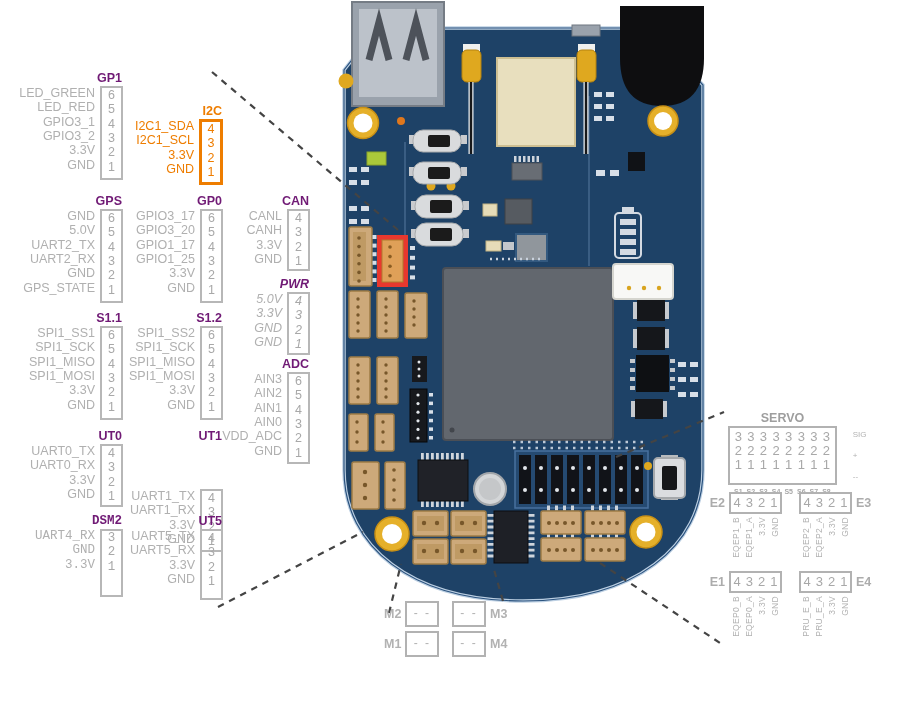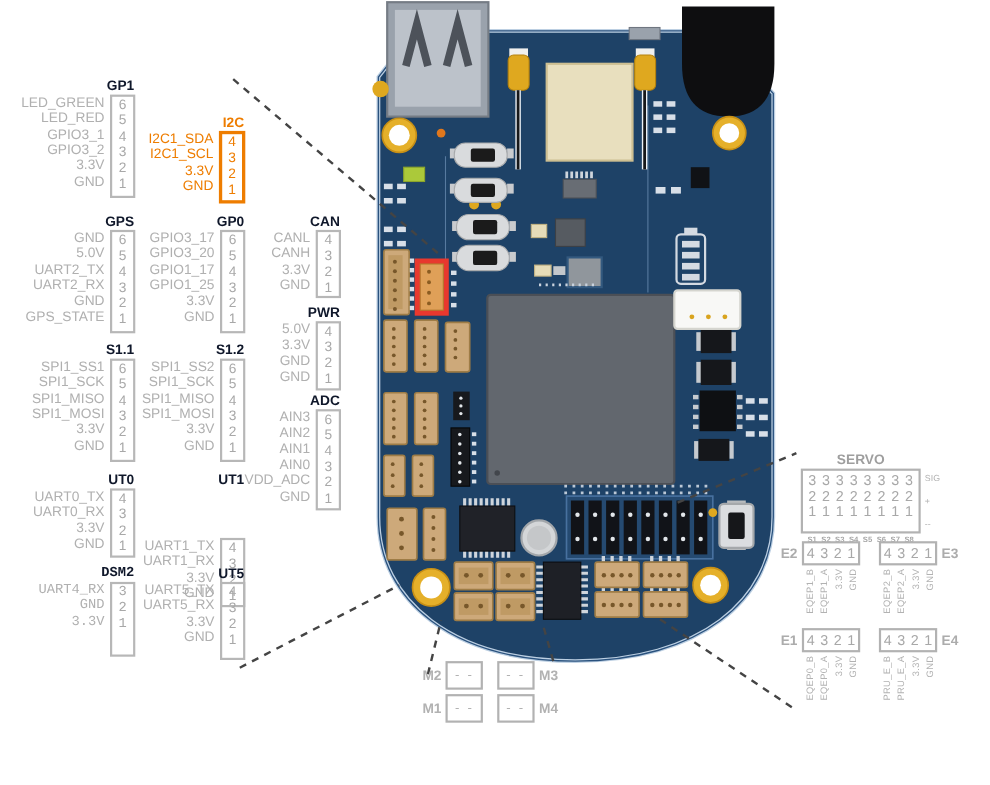--- a/index.html
+++ b/index.html
@@ -3,37 +3,37 @@
 <meta charset="utf-8">
 <style>
   html,body{margin:0;padding:0;background:#fff;}
   body{font-family:"Liberation Sans", sans-serif;}
   .stage{position:relative;width:900px;height:714px;background:#ffffff;overflow:hidden;}
   .stage svg{position:absolute;left:0;top:0;}
   #tables-layer{position:absolute;left:0;top:0;width:900px;height:714px;}
 
   
   .pin-table{position:absolute;display:flex;flex-direction:column;align-items:flex-end;}
-  .pt-title{font-weight:700;font-size:12.5px;line-height:13px;color:#0f172a;margin-bottom:1px;padding-right:1px;white-space:nowrap;}
+  .pt-title{font-weight:700;font-size:12.5px;line-height:13px;color:#701a75;margin-bottom:1px;padding-right:1px;white-space:nowrap;}
   .pt-body{display:flex;align-items:flex-start;}
   .pt-labels{display:flex;flex-direction:column;align-items:flex-end;padding-right:5px;}
   .pt-label{font-size:12.5px;color:#b0b0b0;line-height:14.35px;white-space:nowrap;}
   .pt-box{border:2px solid #b7b7b7;width:19px;display:flex;flex-direction:column;}
   .pt-pin{font-size:12.5px;color:#a8a8a8;line-height:14.35px;text-align:center;}
   .pin-table.accent .pt-title,.pin-table.accent .pt-label,.pin-table.accent .pt-pin{color:#ee7d00;}
   .pin-table.accent .pt-box{border-color:#ee7d00;border-width:3px;width:18px;}
 
   
   .servo-table{position:absolute;}
   .servo-title{width:109px;text-align:center;font-weight:700;font-size:12.5px;color:#9e9e9e;margin-bottom:1px;}
   .servo-row{display:flex;align-items:stretch;}
   .servo-box{border:2px solid #b2b2b2;padding:2px;}
   .servo-grid-row{display:flex;}
   .servo-cell{width:12.6px;text-align:center;font-size:13px;line-height:13.8px;color:#a8a8a8;}
-  .servo-side{display:flex;flex-direction:column;justify-content:space-between;padding:4px 0 4px 4px;font-size:8px;color:#b2b2b2;gap:12px;}
+  .servo-side{display:flex;flex-direction:column;justify-content:space-between;padding:4px 0 4px 16px;font-size:8px;color:#b2b2b2;gap:12px;}
   .servo-side-label{line-height:9px;white-space:nowrap;}
   .servo-bottom{display:flex;padding:3px 0 0 4px;}
   .servo-bottom-label{width:12.6px;text-align:center;font-size:7px;font-weight:700;color:#a8a8a8;}
 
   
   .enc-table{position:absolute;width:53px;}
   .enc-label{position:absolute;top:0;font-weight:700;font-size:12.5px;color:#acacac;line-height:22px;}
   .enc-label.left{right:calc(100% + 4px);margin-left:24px;}
   .enc-label.right{left:calc(100% + 4px);}
   .enc-box{width:49px;height:18px;border:2px solid #b2b2b2;display:flex;}
@@ -517,21 +517,21 @@
             <div class="pt-label">GND</div>
           </div>
           <div class="pt-box" style="padding-bottom: 1px;">
             <div class="pt-pin">4</div>
             <div class="pt-pin">3</div>
             <div class="pt-pin">2</div>
             <div class="pt-pin">1</div>
           </div>
         </div>
       </div>
-      <div class="pin-table" style="right: 590px; top: 278px;">
+      <div class="pin-table" style="right: 590px; top: 278px; font-style: italic;">
         <div class="pt-title">PWR</div>
         <div class="pt-body">
           <div class="pt-labels">
             <div class="pt-label">5.0V</div>
             <div class="pt-label">3.3V</div>
             <div class="pt-label">GND</div>
             <div class="pt-label">GND</div>
           </div>
           <div class="pt-box" style="padding-bottom: 2px;">
             <div class="pt-pin">4</div>

